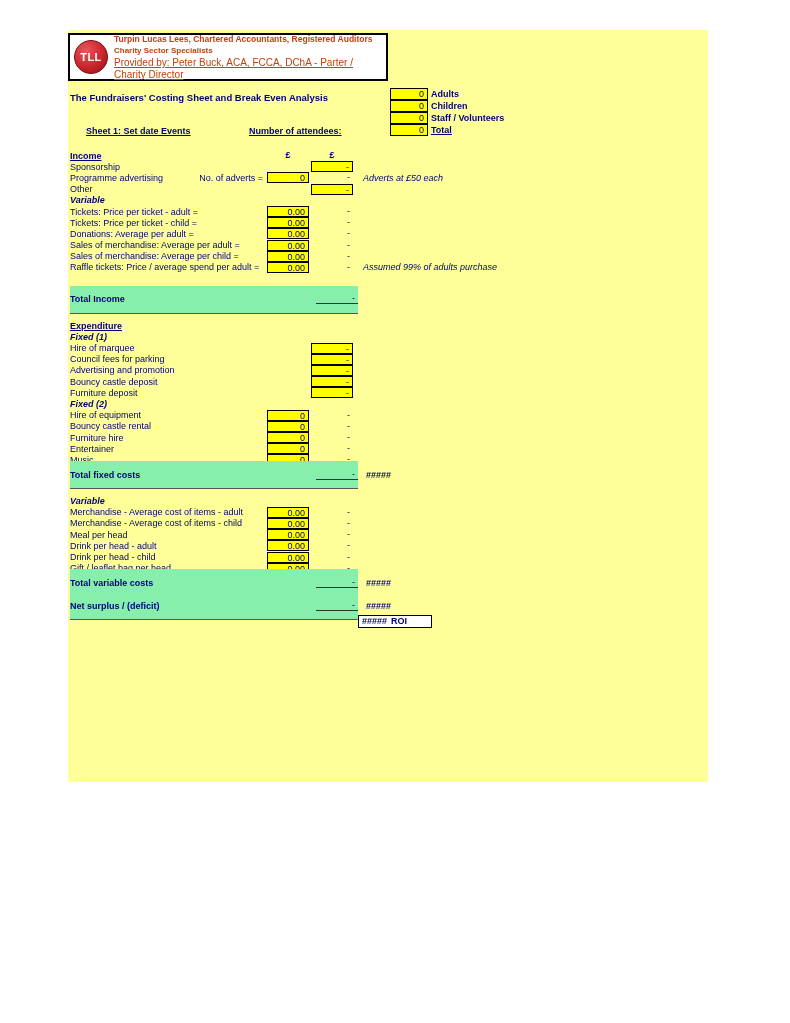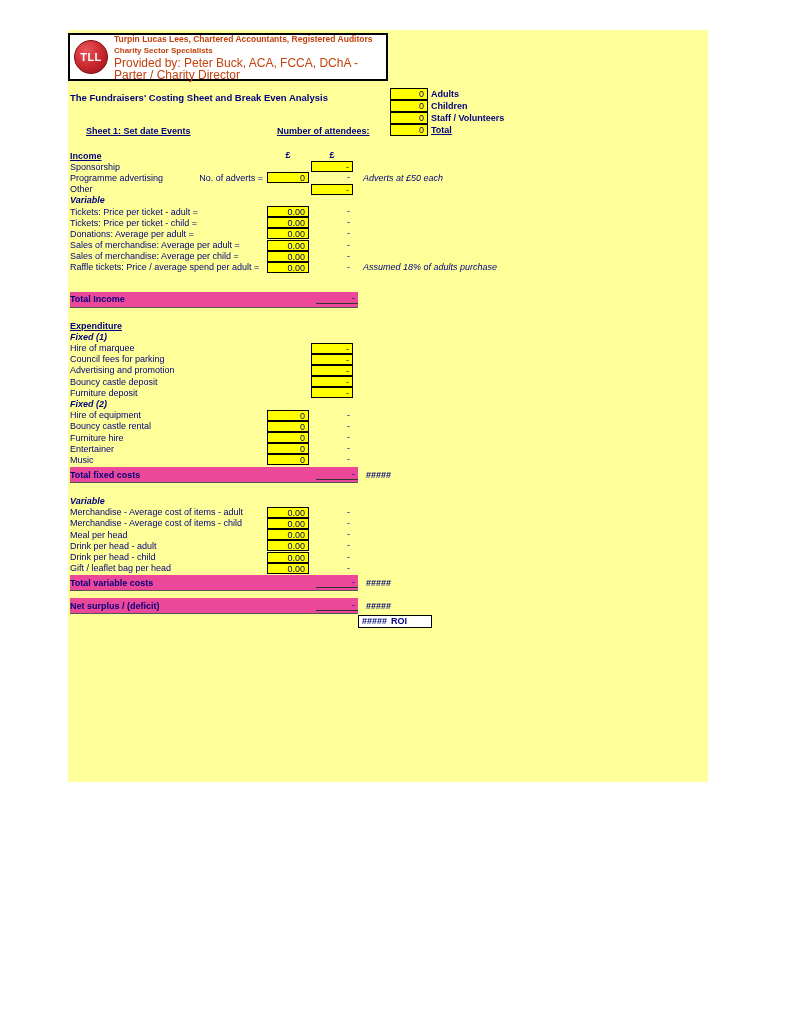--- a/index.html
+++ b/index.html
@@ -21,32 +21,32 @@
   .logo {
     width:34px; height:34px; border-radius:50%;
     background: radial-gradient(circle at 35% 30%, #e8565c, #c9252c 55%, #8e1118);
     color:#fff; font-weight:bold; font-size:11px;
     display:flex; align-items:center; justify-content:center;
     border:1px solid #7a0e14; flex:0 0 auto; letter-spacing:0.5px;
   }
   .hdr-text { color:#c2410c; line-height:12px; }
   .hdr-line1 { font-weight:bold; font-size:8.5px; }
   .hdr-line2 { font-weight:bold; font-size:8px; }
-  .hdr-line3 { font-size:12px; }
+  .hdr-line3 { font-size:10px; text-decoration:underline; }
 
   .title {
     position:absolute; left:2px; top:62px; font-size:9.5px; font-weight:bold;
   }
   .sheet-label {
     position:absolute; left:2px; top:96px; font-size:9px; font-weight:bold;
     text-decoration:underline;
     margin-left:16px;
   }
   .attendees-heading {
-    position:absolute; left:209px; top:96px; font-size:9px; font-weight:bold;
+    position:absolute; left:181px; top:96px; font-size:9px; font-weight:bold;
     text-decoration:underline;
   }
   .attendees {
     position:absolute; left:322px; top:58px; font-size:9px;
   }
   .att-row { display:flex; height:12px; align-items:center; }
   .att-cell {
     width:38px; height:12px; background:#FFFF00; border:1px solid #000;
     text-align:right; padding-right:3px; line-height:10px;
   }
@@ -61,22 +61,22 @@
   .c1, .c2 { width:42px; height:11px; line-height:10px; text-align:right; padding-right:3px; flex:0 0 auto; }
   .c2 { margin-left:2px; }
   .cell { background:#FFFF00; border:1px solid #000; }
   .note { font-style:italic; margin-left:10px; white-space:nowrap;text-align:right; }
   .sec-head { font-weight:bold; text-decoration:underline; }
   .sub-head { font-weight:bold; font-style:italic; }
   .col-pound { text-align:center; padding-right:0; font-weight:bold; }
 
   .total-wrap { display:flex; align-items:center; height:13px; }
   .total-band {
-    display:flex; align-items:center; width:288px; height:16px;
-    background:#ec4899; border-bottom:1px solid #555;
+    display:flex; align-items:center; width:288px; height:28px;
+    background:#86efac; border-bottom:1px solid #555;
   }
   .total-band .lab { font-weight:bold; flex:1; width:auto; }
   .total-band .c2 { border-bottom:1px solid #333; height:10px; line-height:9px; }
   .overflow { font-weight:bold; margin-left:8px; }
 
   .roi-row { display:flex; height:14px; }
   .roi-box {
     margin-left:288px; width:74px; height:13px; background:#fff;
     border:1px solid #000; display:flex; align-items:center; gap:4px;
     padding-left:3px; font-weight:bold; font-size:9px;
@@ -194,21 +194,21 @@
         </span>
       <span class="c1 cell">0.00</span>
       <span class="c2">-</span>
     </div>
     <div class="row">
       <span class="lab">
           <span>Raffle tickets: Price / average spend per adult =</span>
         </span>
       <span class="c1 cell">0.00</span>
       <span class="c2">-</span>
-      <span class="note">Assumed 18% of adults purchase</span>
+      <span class="note">Assumed 99% of adults purchase</span>
     </div>
 
     <div class="spacer20"></div>
     <div class="total-wrap">
       <div class="total-band">
         <span class="lab">Total Income</span>
         <span class="c2">-</span>
       </div>
     </div>
 

